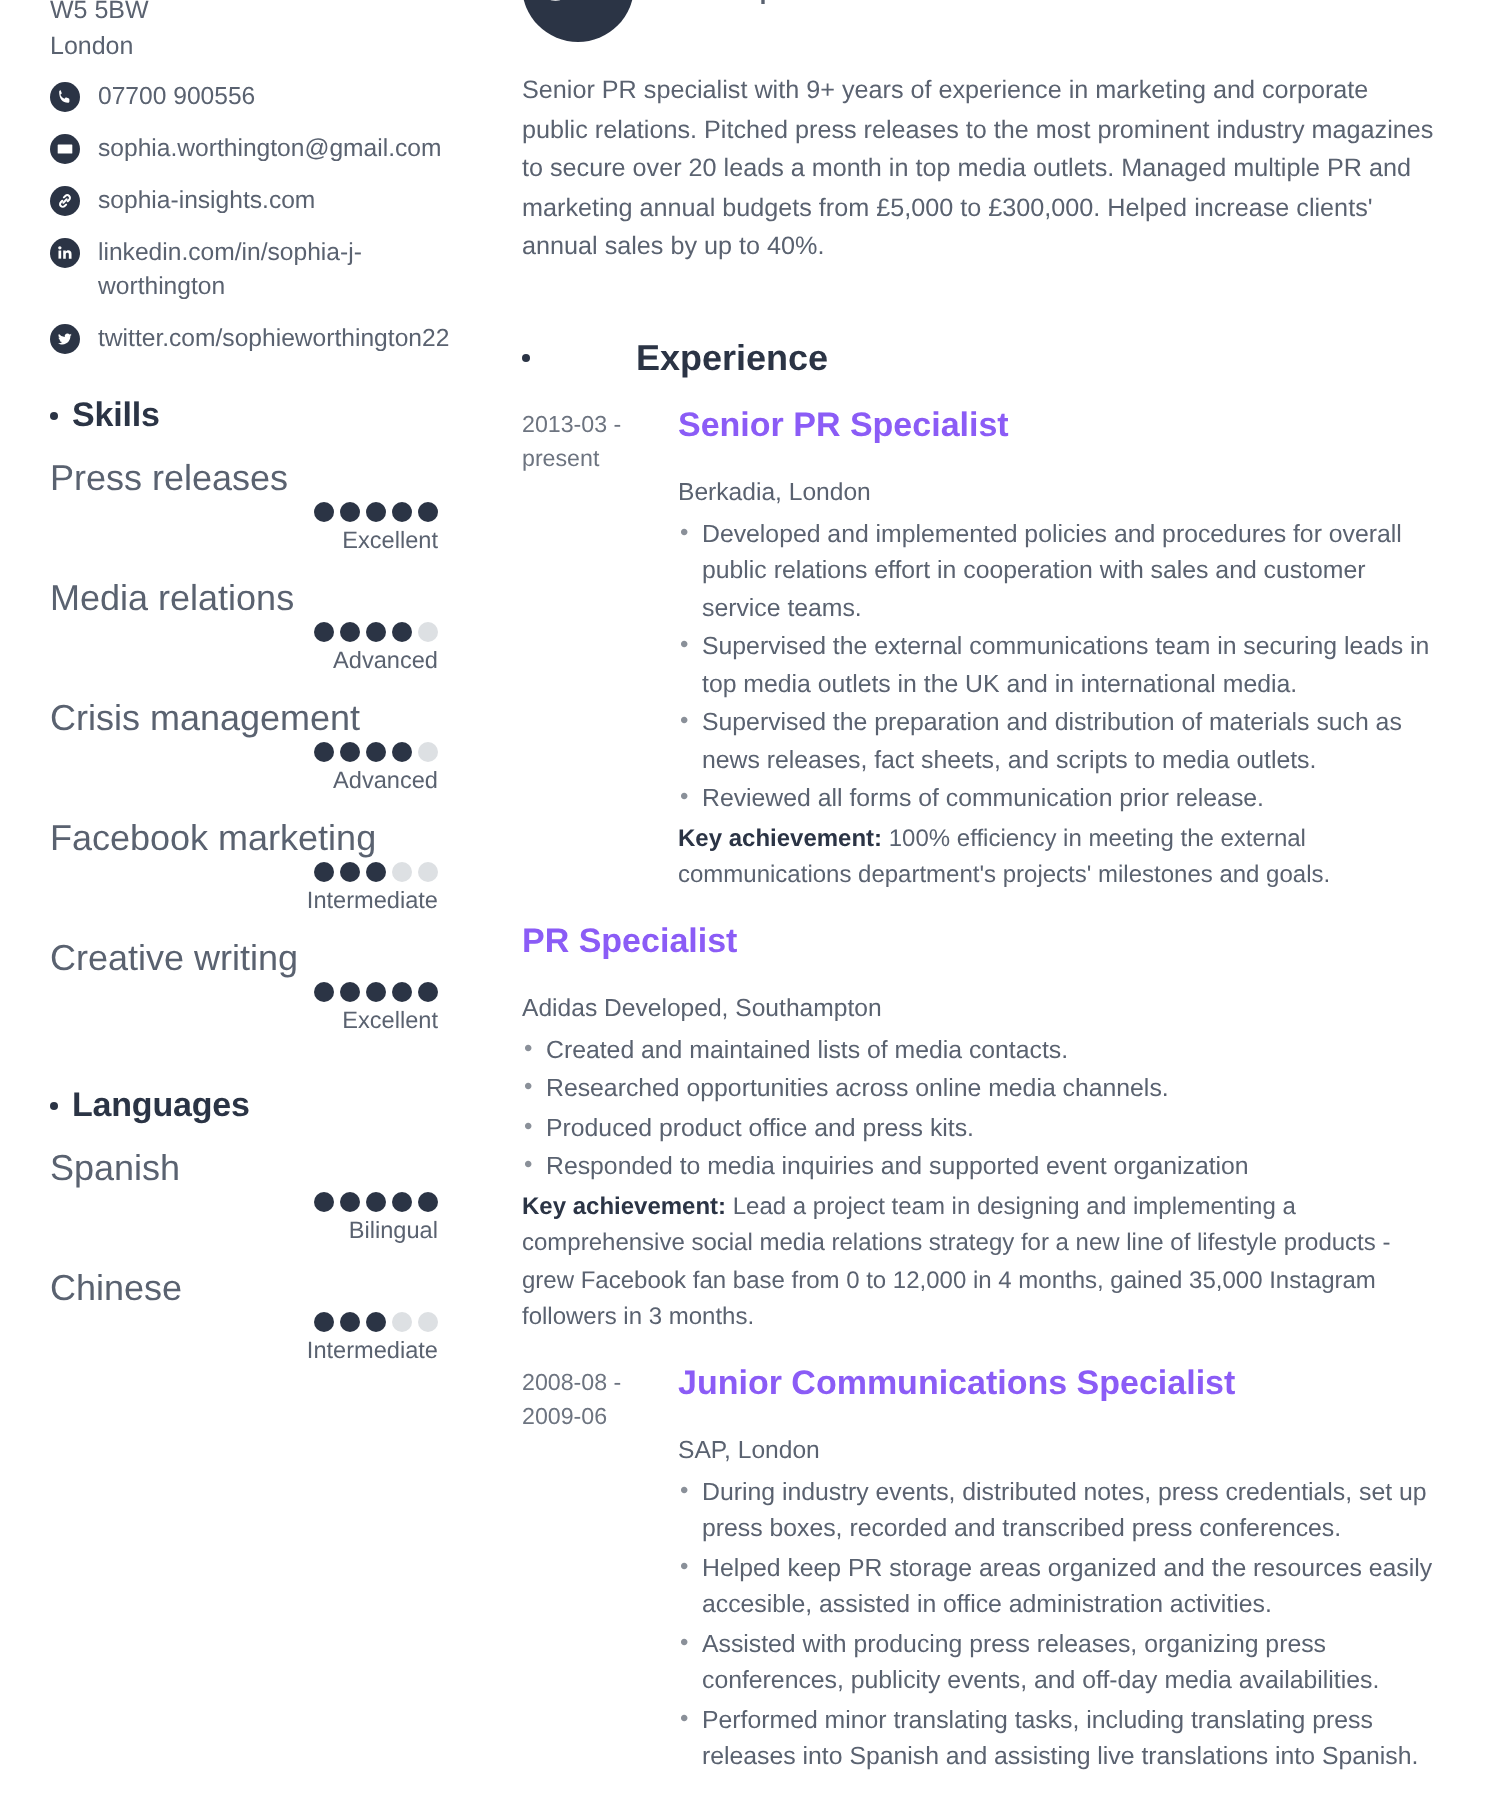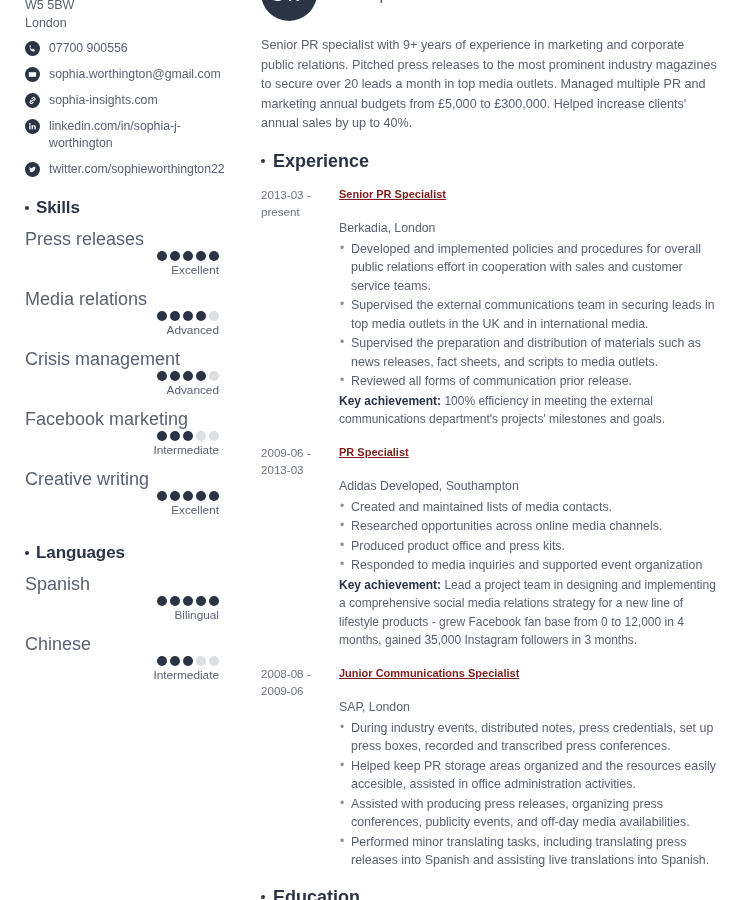--- a/index.html
+++ b/index.html
@@ -167,42 +167,41 @@
     font-size: 18px;
     font-weight: bold;
     color: #2b3445;
     display: flex;
     align-items: center;
   }
   .r-sec-head .dot {
     width: 4px; height: 4px; border-radius: 50%;
     background: #2b3445; margin-right: 8px; flex: 0 0 4px;
   }
-  .exp-head { margin-top: 17px; margin-bottom: 12px; }
+  .exp-head { margin-top: 35px; margin-bottom: 12px; gap: 45px; }
   .edu-head { margin-top: 16px; margin-bottom: 12px; }
 
   .entry { display: flex; margin-bottom: 13px; }
 
   .entry-dates {
     flex: 0 0 78px;
     width: 78px;
     font-size: 11.6px;
     line-height: 17px;
     color: #6d7480;
     padding-top: 2px;
   }
 
   .entry-body { flex: 1 1 auto; }
 
   .entry-title {
-    font-size: 11px;
+    font-size: 17px;
     font-weight: bold;
-    color: #7f1d1d;
+    color: #8b5cf6;
     line-height: 21px;
-    text-decoration: underline;
   }
 
   .entry-org {
     font-size: 12.3px;
     color: #5a6270;
     line-height: 19px;
     margin-top: 14px;
   }
 
   .bullets { list-style: none; margin-top: 2px; }
@@ -407,21 +406,20 @@
           <li>Supervised the preparation and distribution of materials such as news releases, fact sheets, and scripts to media outlets.</li>
           <li>Reviewed all forms of communication prior release.</li>
         </ul>
         <div class="key-ach">
           <b>Key achievement:</b><span> 100% efficiency in meeting the external communications department's projects' milestones and goals.</span>
         </div>
       </div>
     </div>
 
     <div class="entry">
-      <div class="entry-dates">2009-06 - 2013-03</div>
       <div class="entry-body">
         <div class="entry-title">PR Specialist</div>
         <div class="entry-org">Adidas Developed, Southampton</div>
         <ul class="bullets">
           <li>Created and maintained lists of media contacts.</li>
           <li>Researched opportunities across online media channels.</li>
           <li>Produced product office and press kits.</li>
           <li>Responded to media inquiries and supported event organization</li>
         </ul>
         <div class="key-ach">

